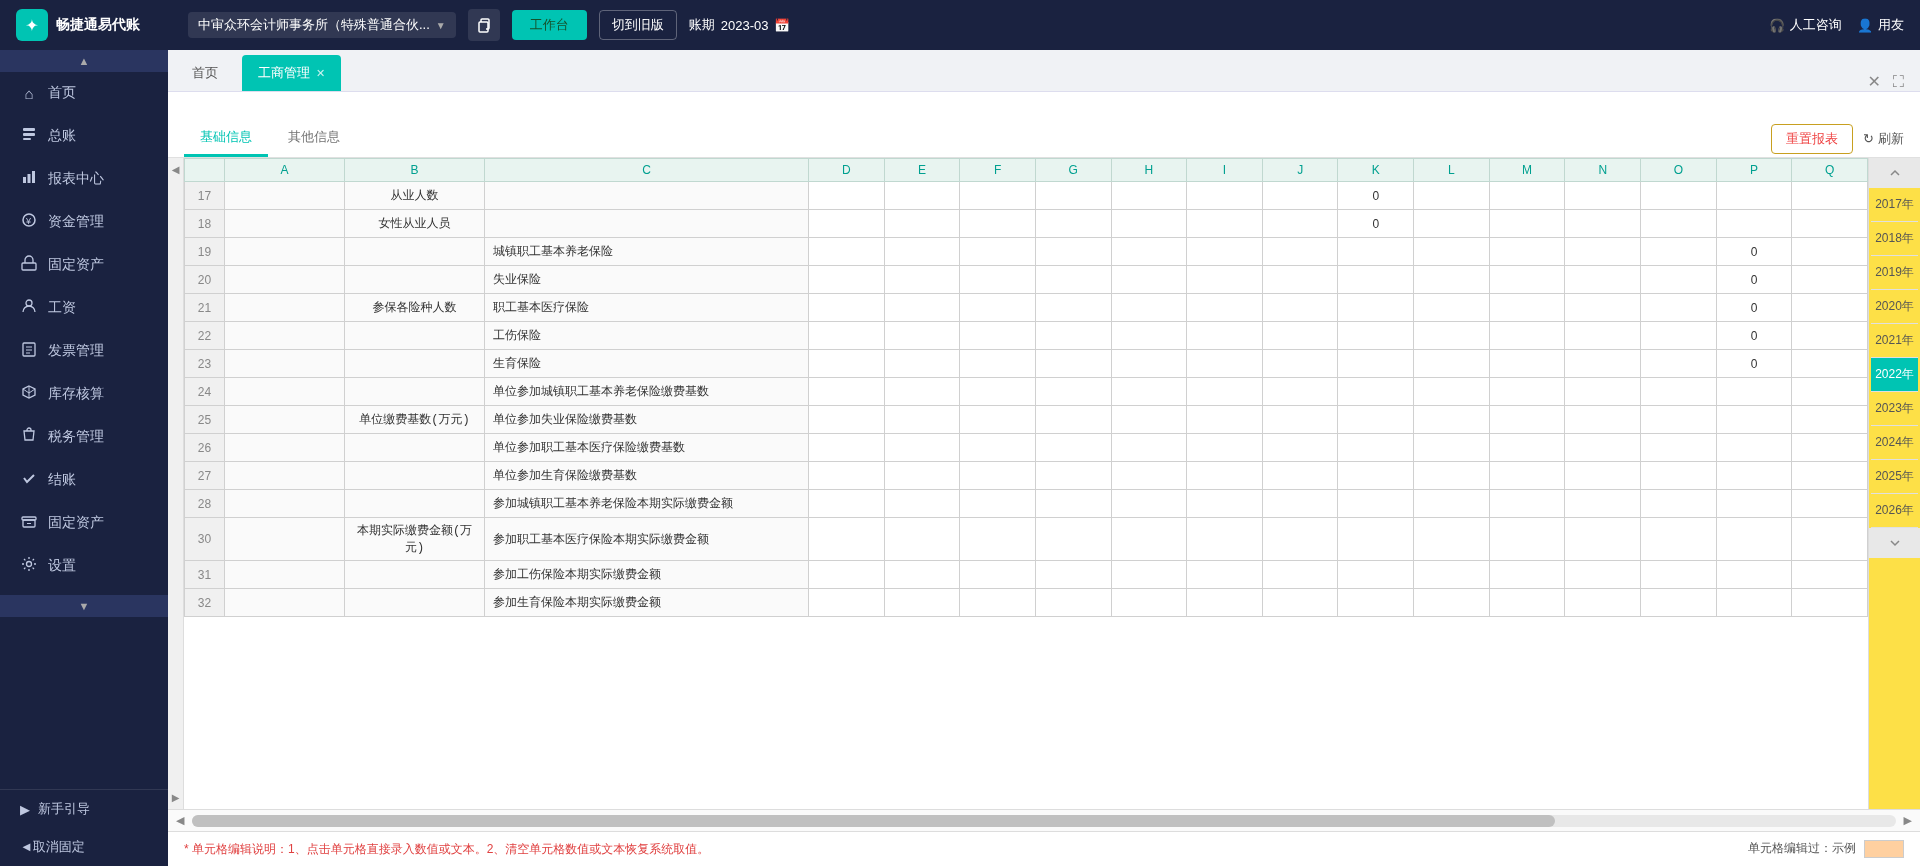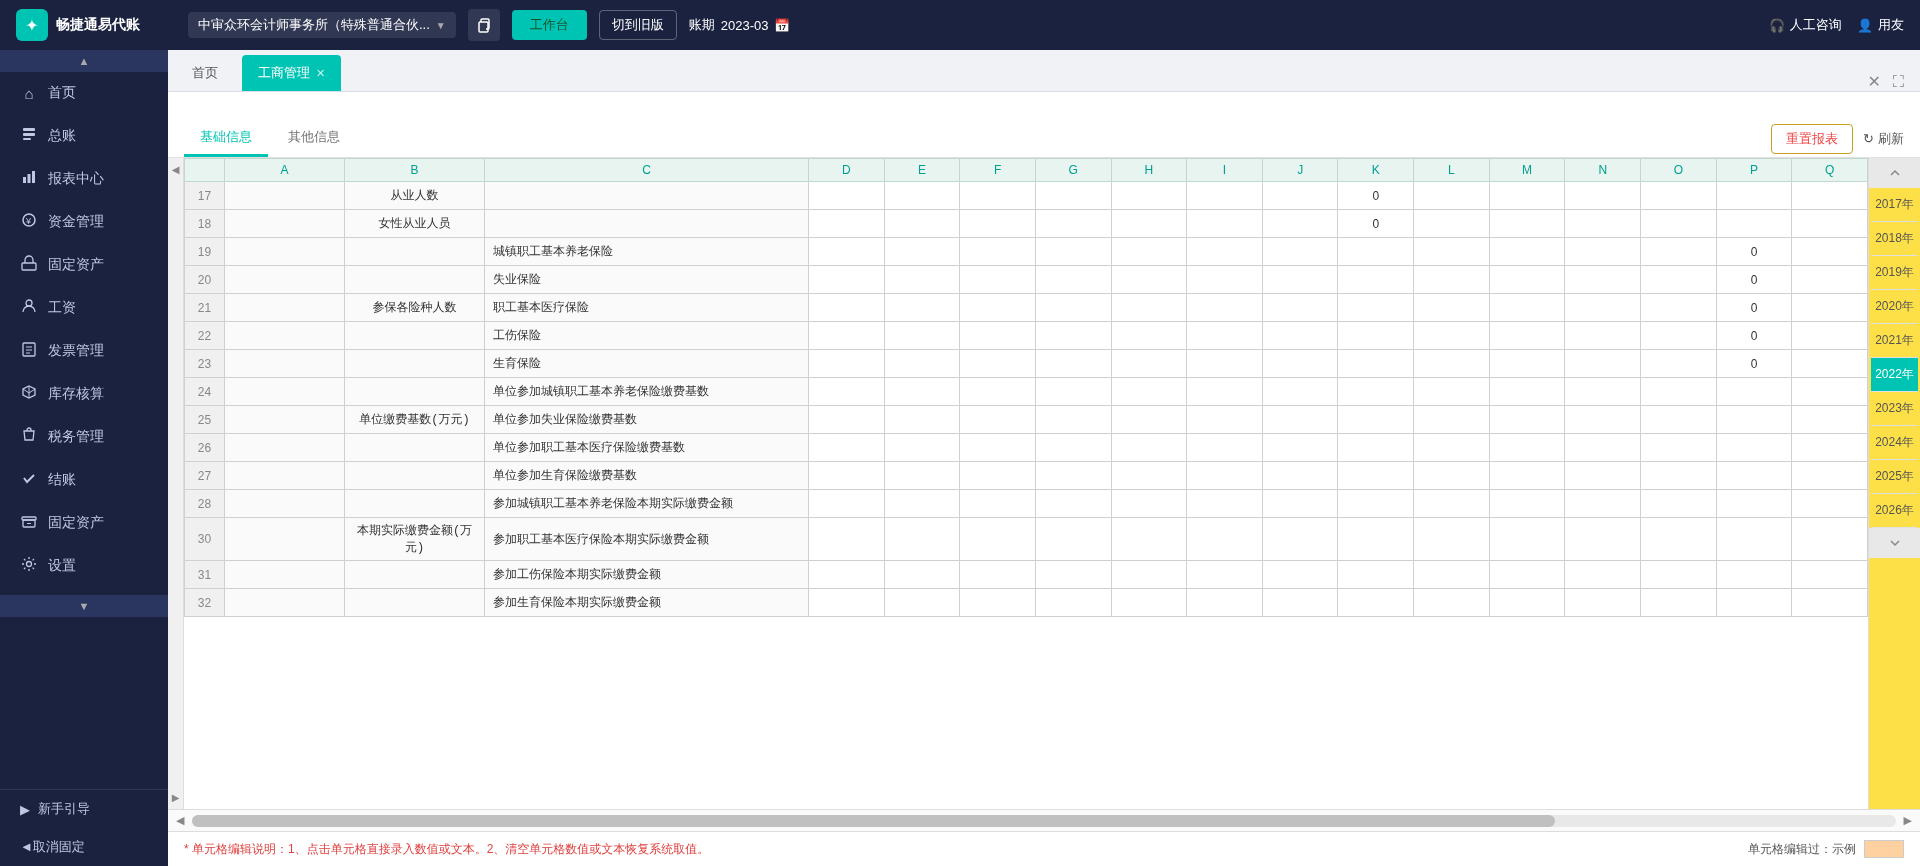--- a/index.html
+++ b/index.html
@@ -316,21 +316,21 @@
       background: white;
       border-top: 1px solid #ddd;
       padding: 8px 16px;
       display: flex; align-items: center;
       font-size: 12px;
       flex-shrink: 0;
     }
     .footer-note { color: #e04040; }
     .footer-right {
       margin-left: auto;
-      display: flex; align-items: center; gap: 8px;
+      display: flex; gap: 8px;
       color: #555;
     }
     .footer-example {
       display: inline-block;
       width: 40px; height: 18px;
       background: #ffd0a0;
       border: 1px solid #ccc;
     }
 
     

